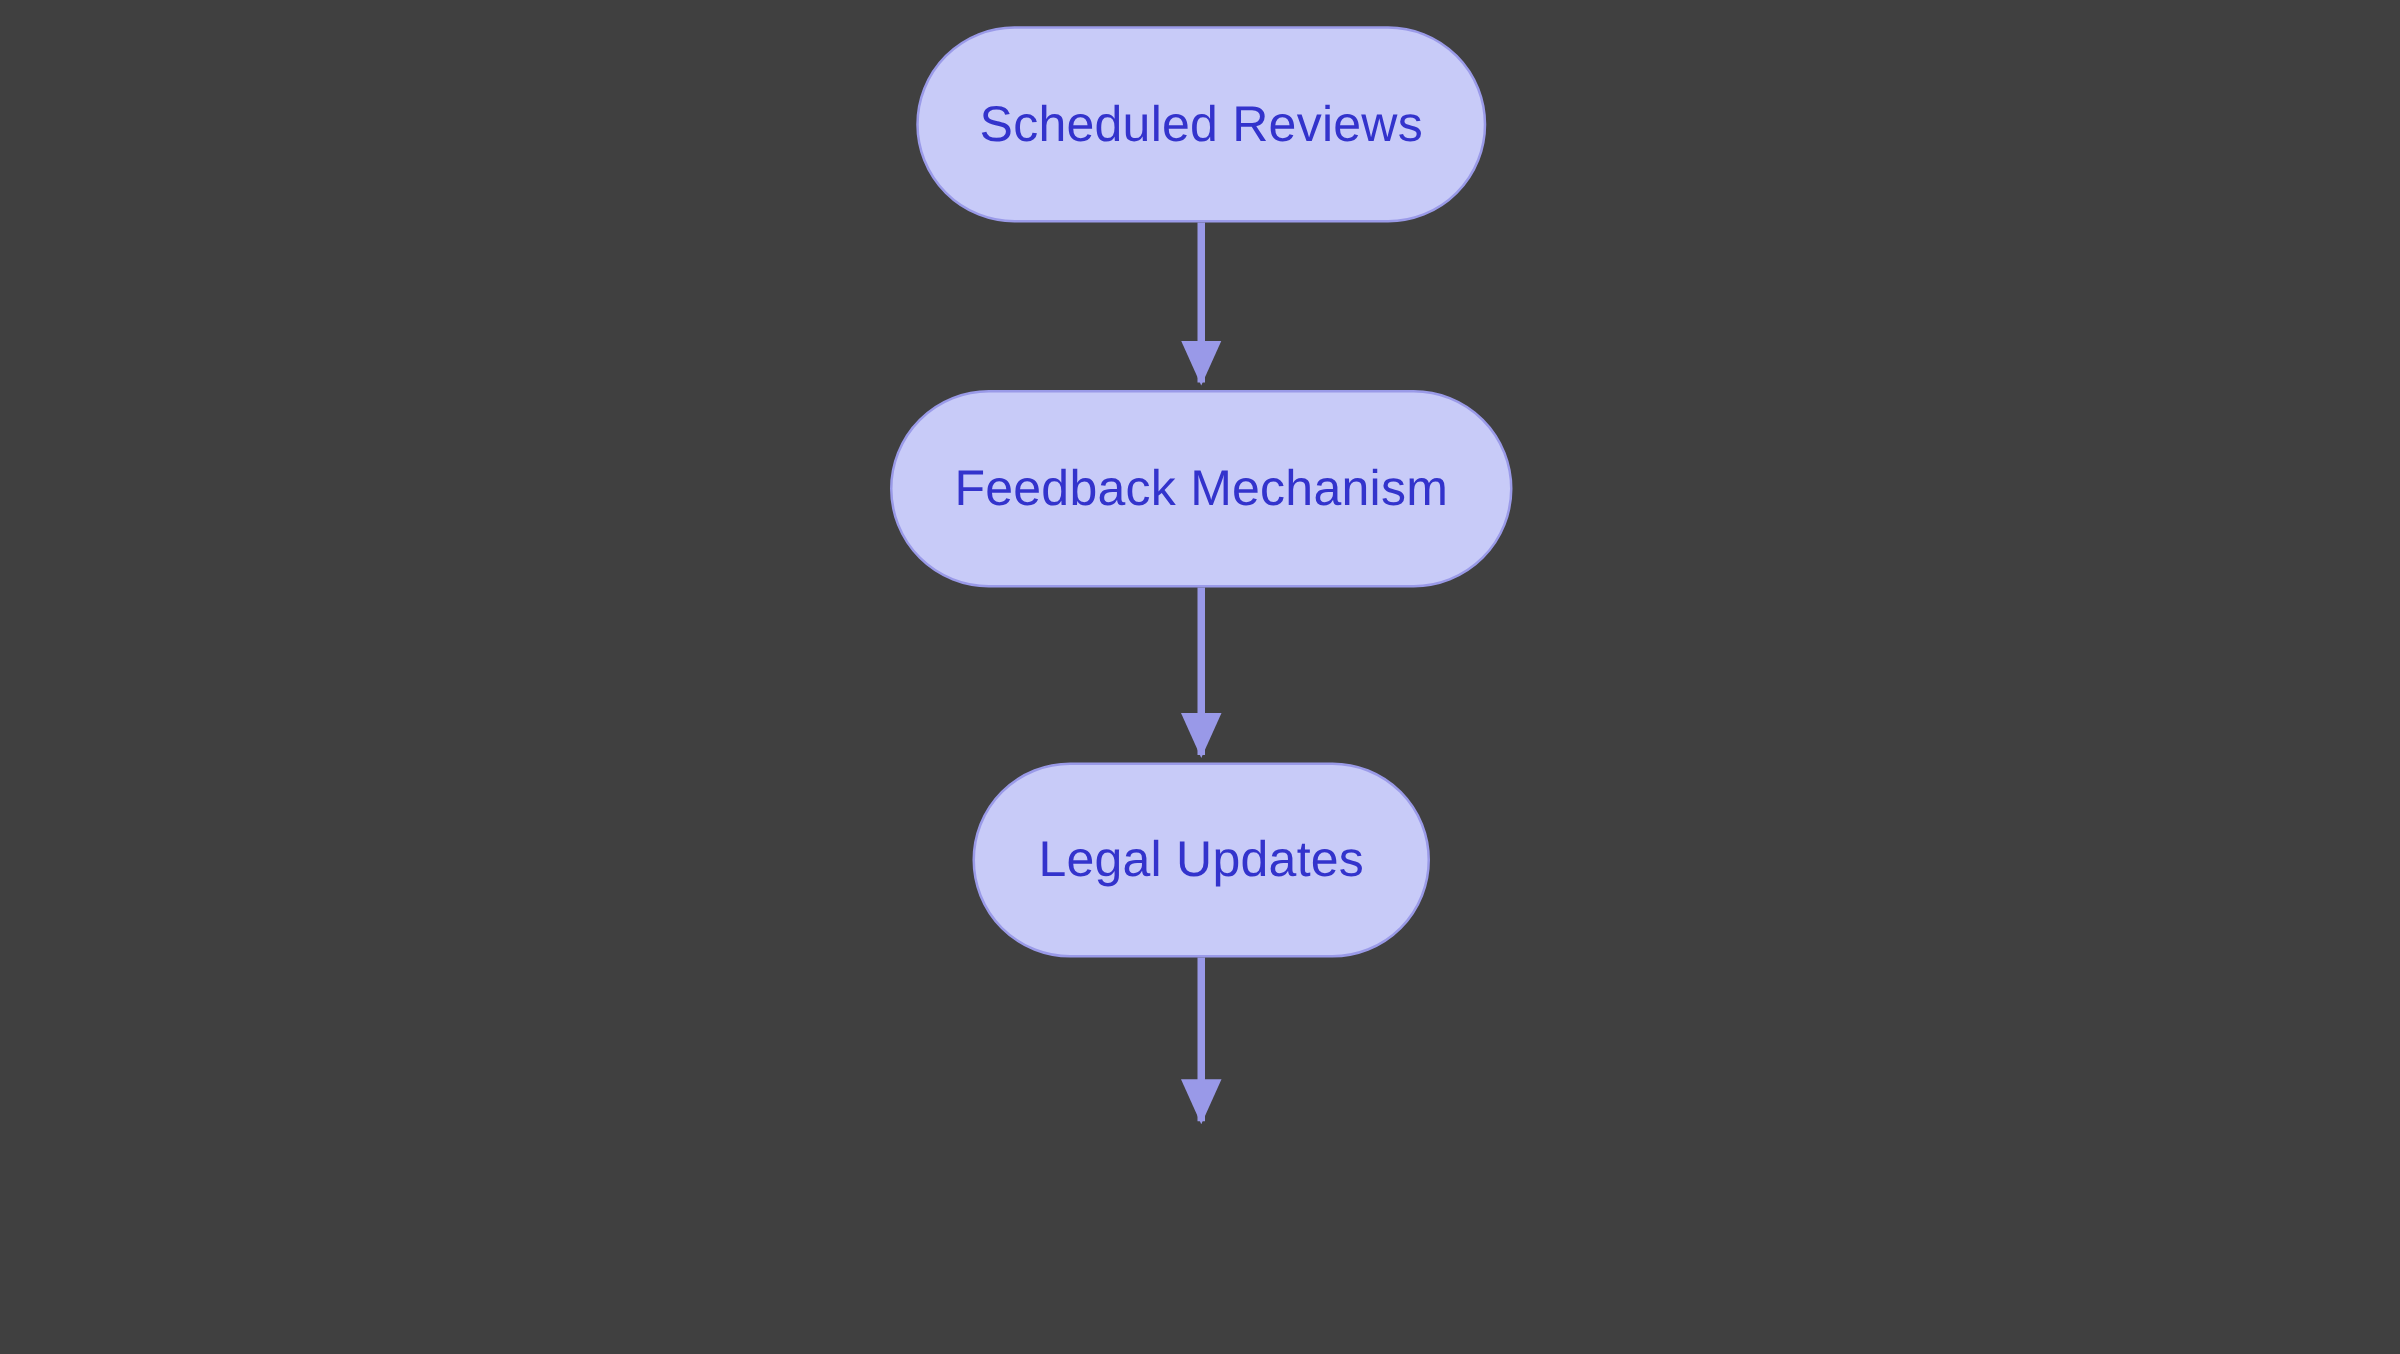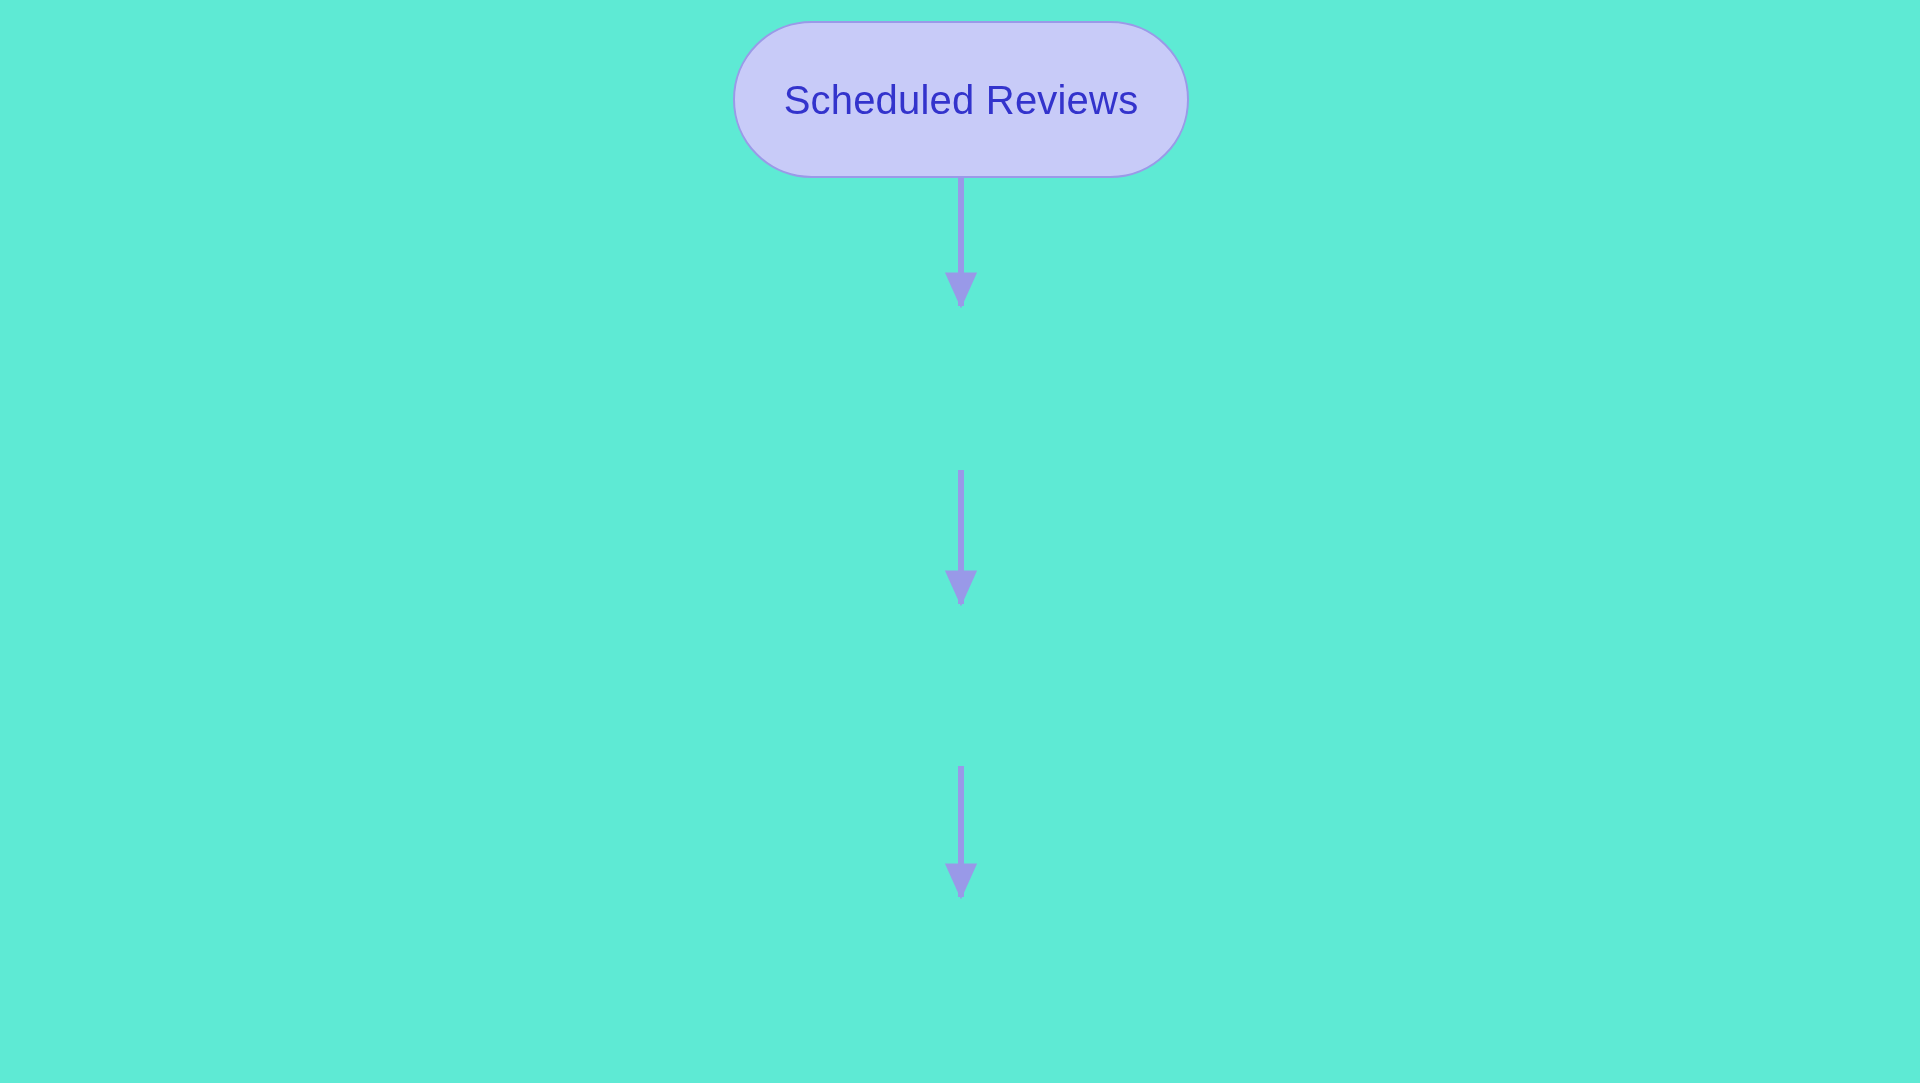--- a/index.html
+++ b/index.html
@@ -12,21 +12,21 @@
     width: 1920px;
     height: 1083px;
     overflow: hidden;
     font-family: "Liberation Sans", "DejaVu Sans", sans-serif;
   }
 
   #flow-canvas {
     position: relative;
     width: 1920px;
     height: 1083px;
-    background: #5eead4;
+    background: #404040;
     text-align: right;
   }
 
   .edge-layer {
     position: absolute;
     left: 0;
     top: 0;
     width: 1920px;
     height: 1083px;
     pointer-events: none;
@@ -102,16 +102,22 @@
 
     <g>
       <line x1="961" y1="766" x2="961" y2="897" stroke="#9999e8" stroke-width="6" marker-end="url(#arrowhead)"></line>
     </g>
   </svg>
 
   <div class="node" id="node-scheduled-reviews">
     <span class="node-label">Scheduled Reviews</span>
   </div>
 
+  <div class="node" id="node-feedback-mechanism">
+    <span class="node-label">Feedback Mechanism</span>
+  </div>
 
+  <div class="node" id="node-legal-updates">
+    <span class="node-label">Legal Updates</span>
+  </div>
 
 
 </div>
 
 </body></html>

